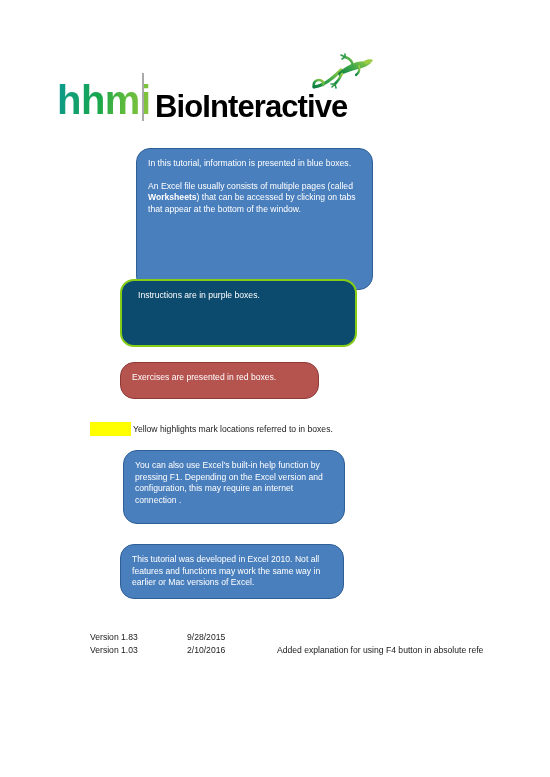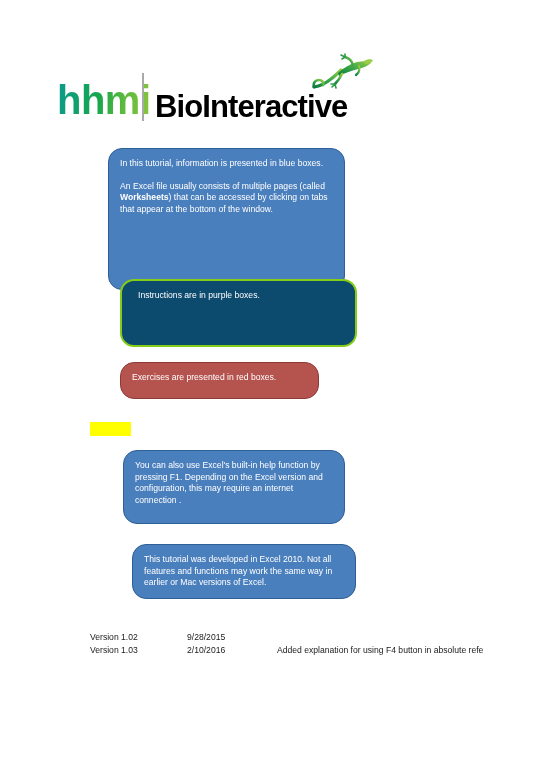--- a/index.html
+++ b/index.html
@@ -98,25 +98,25 @@
     border: 1px solid #8e3b38;
   }
   .callout p {
     margin: 0;
   }
   .callout p.gap {
     margin-top: 11px;
   }
   .callout b { font-weight: bold; }
 
-  #box-blue-1   { left: 108px; top: 148px; width: 237px; height: 142px; }
+  #box-blue-1   { left: 136px; top: 148px; width: 237px; height: 142px; }
   #box-purple   { left: 120px; top: 279px; width: 237px; height: 68px;  }
   #box-red      { left: 120px; top: 362px; width: 199px; height: 37px;  }
   #box-blue-2   { left: 123px; top: 450px; width: 222px; height: 74px;  }
-  #box-blue-3   { left: 132px; top: 544px; width: 224px; height: 55px;  }
+  #box-blue-3   { left: 120px; top: 544px; width: 224px; height: 55px;  }
 
   
   #highlight-row {
     position: absolute;
     left: 90px;
     top: 420px;
     width: 420px;
     height: 18px;
   }
   #highlight-swatch {
@@ -204,33 +204,34 @@
   <div id="box-purple" class="callout purple">
     <p>Instructions are in purple boxes.</p>
   </div>
 
   <div id="box-red" class="callout red">
     <p>Exercises are presented in red boxes.</p>
   </div>
 
   <div id="highlight-row">
     <div id="highlight-swatch"></div>
+    <div id="highlight-text">Yellow highlights mark locations referred to in boxes.</div>
   </div>
 
   <div id="box-blue-2" class="callout blue">
     <p>You can also use Excel's built-in help function by pressing F1. Depending on the Excel version and configuration, this may require an internet connection .</p>
   </div>
 
   <div id="box-blue-3" class="callout blue">
     <p>This tutorial was developed in Excel 2010. Not all features and functions may work the same way in earlier or Mac versions of Excel.</p>
   </div>
 
   <div id="version-table">
     <div class="version-row">
-      <span class="v-label">Version 1.02</span>
+      <span class="v-label">Version 1.83</span>
       <span class="v-date">9/28/2015</span>
       <span class="v-note"></span>
     </div>
     <div class="version-row">
       <span class="v-label">Version 1.03</span>
       <span class="v-date">2/10/2016</span>
       <span class="v-note">Added explanation for using F4 button in absolute refe</span>
     </div>
   </div>
 

